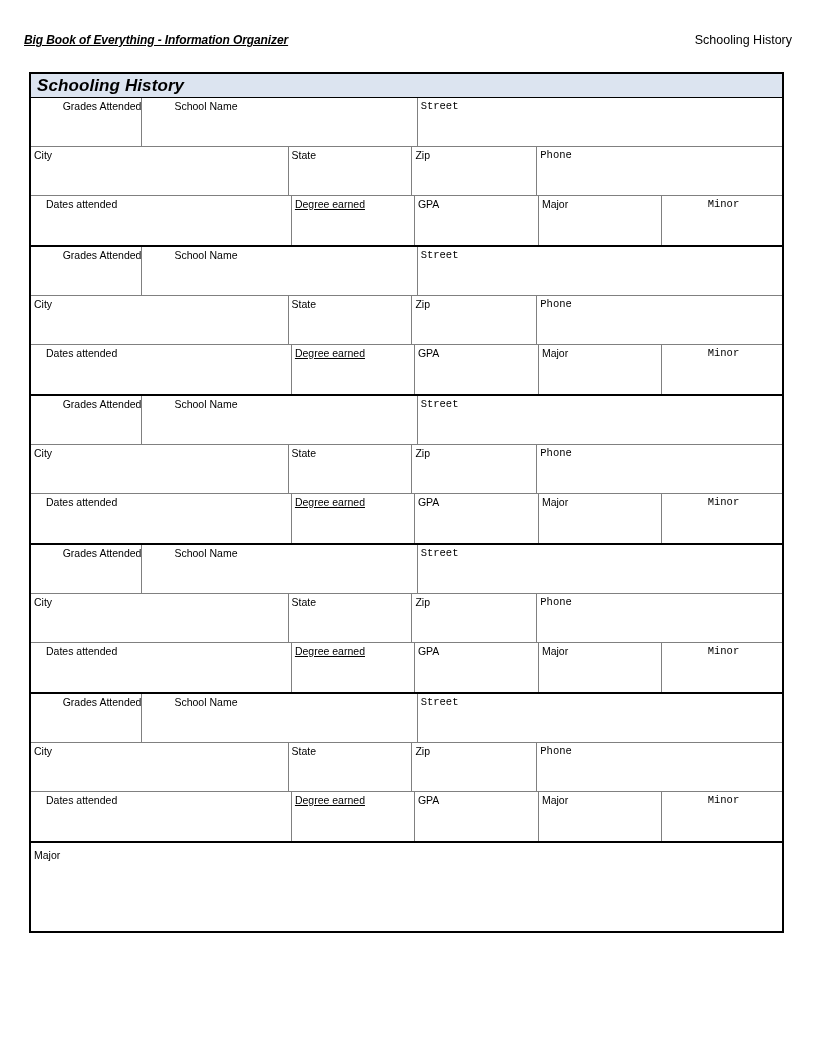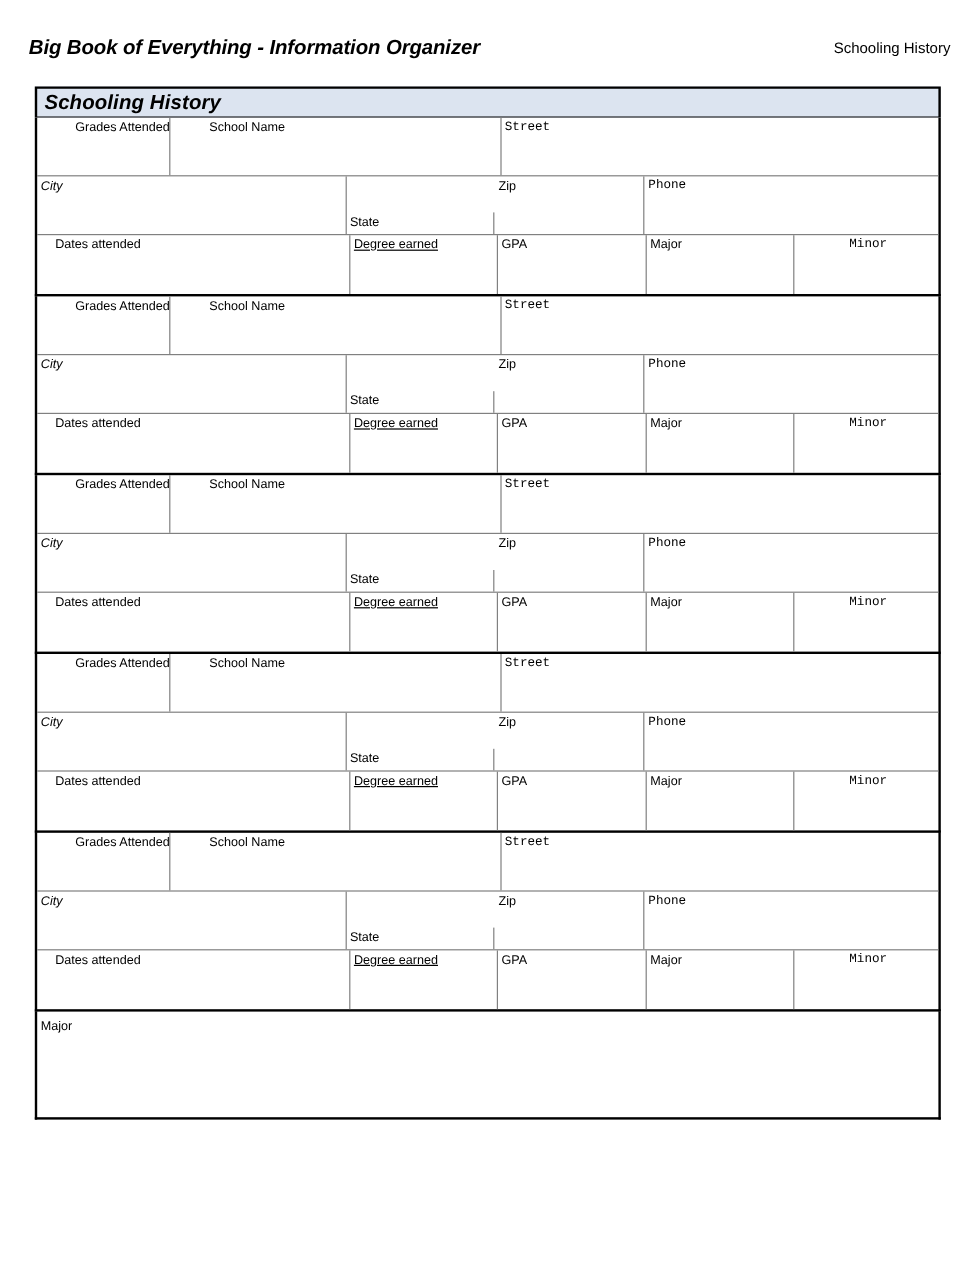--- a/index.html
+++ b/index.html
@@ -29,25 +29,26 @@
     position: absolute;
     left: 24px;
     top: 28px;
     width: 768px;
     height: 24px;
     display: flex;
     align-items: center;
     justify-content: space-between;
   }
   .hdr-left {
-    font-size: 17px;
+    font-size: 12px;
     font-weight: bold;
     font-style: italic;
     letter-spacing: -0.1px;
     white-space: nowrap;
+    text-decoration: underline;
   }
   .hdr-right {
     font-size: 12.5px;
     font-weight: normal;
     font-style: normal;
     white-space: nowrap;
   }
 
   
   .form-wrap {
@@ -113,22 +114,22 @@
     line-height: 12px;
     white-space: nowrap;
     display: block;
   }
 
   
   .w-grades   { width: 114px; text-align: right; }
   .w-school   { width: 252px; margin-left: 29px; }
   .w-street   { width: 373px; }
 
-  .w-city     { width: 260px; font-style: italic; }
-  .w-state    { width: 125px; margin-top: 30px; }
+  .w-city     { width: 260px; }
+  .w-state    { width: 125px; }
   .w-zip      { width: 126px; }
   .w-phone    { width: 247px; }
 
   .w-dates    { width: 253px; }
   .w-degree   { width: 125px; text-decoration: underline; }
   .w-gpa      { width: 126px; }
   .w-major    { width: 125px; }
   .w-minor    { width: 122px; text-align: center; }
 
   

